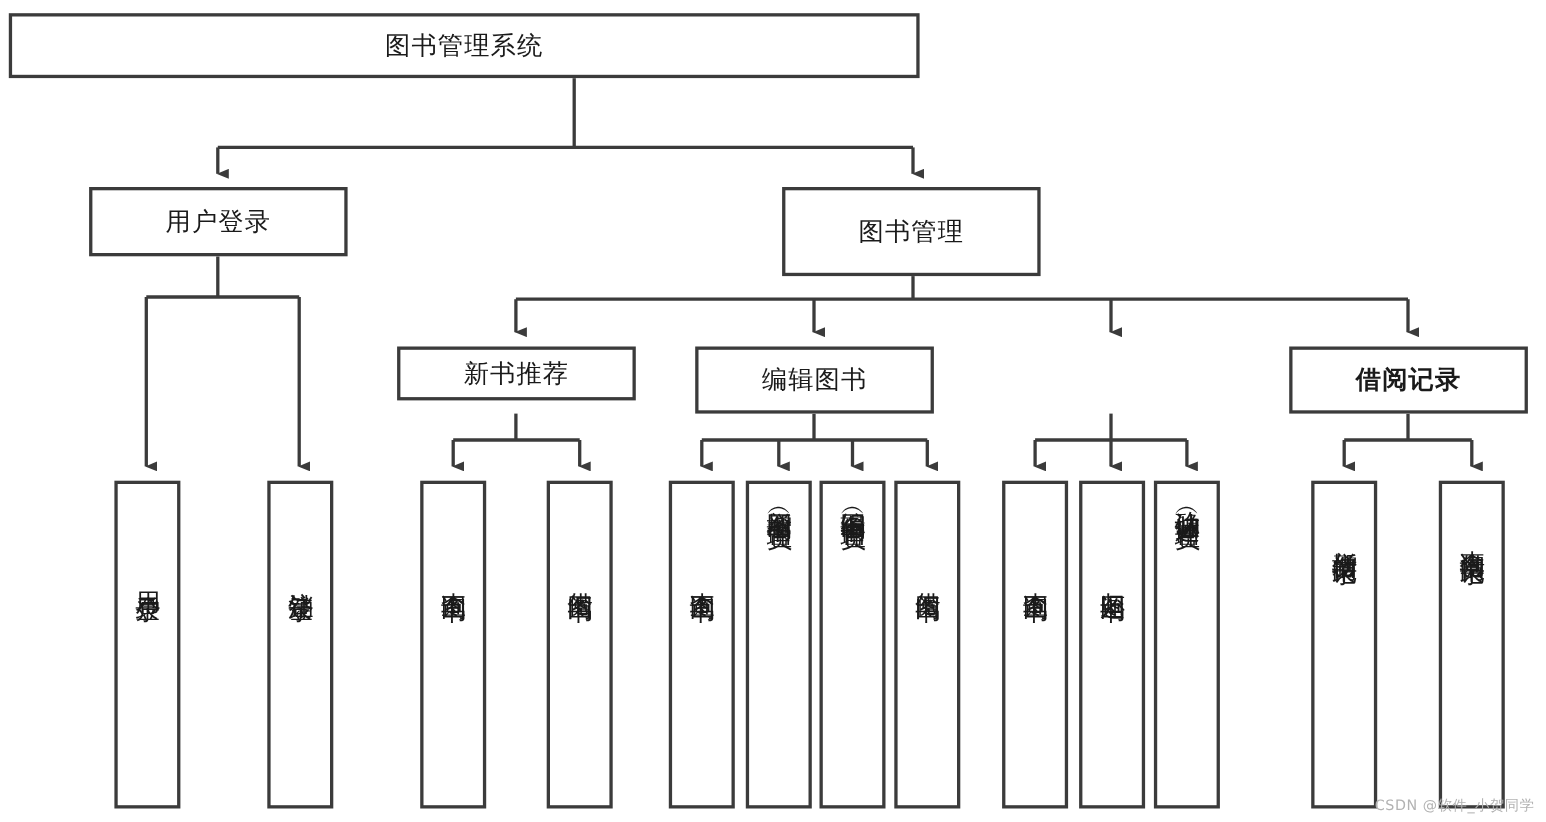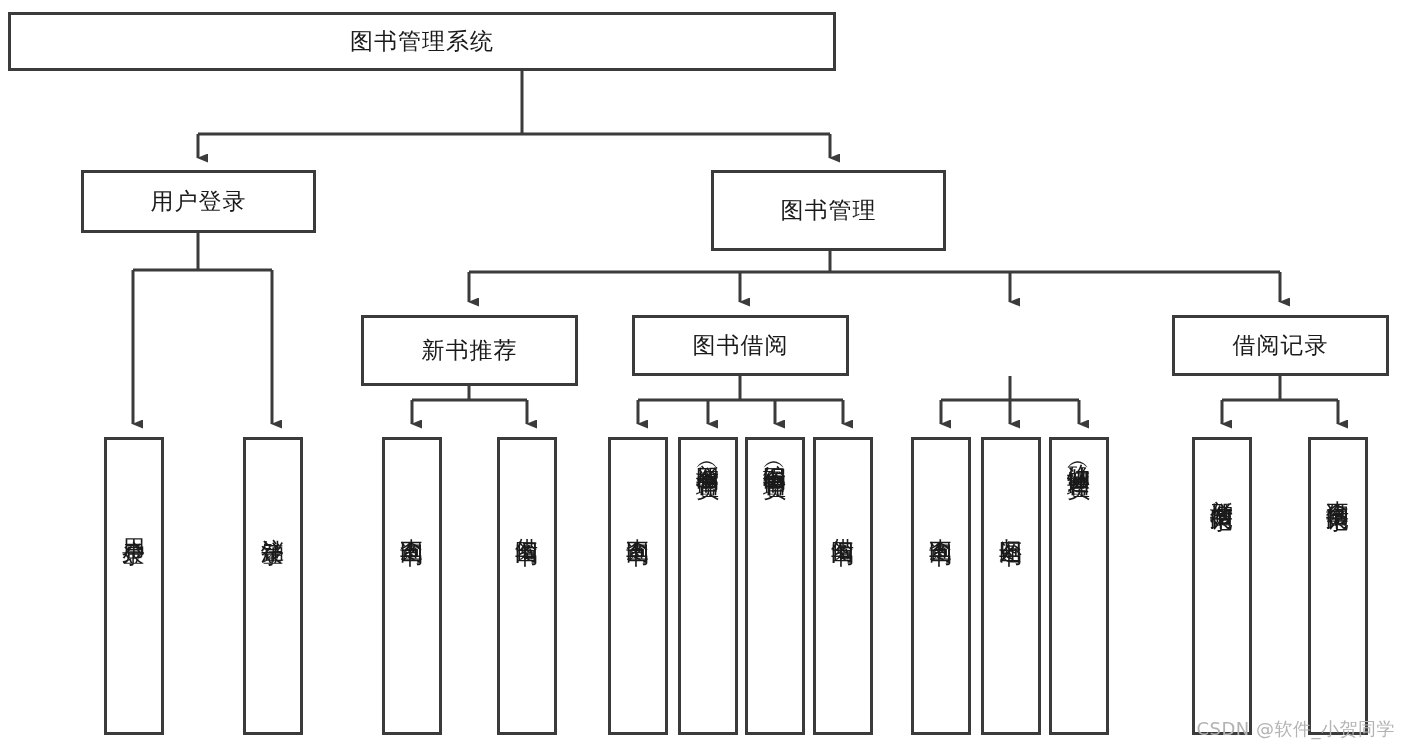--- a/index.html
+++ b/index.html
@@ -50,21 +50,21 @@
     font-size: 23px;
     line-height: 1.22;
     letter-spacing: 2px;
     white-space: nowrap;
     color: #1a1a1a;
   }
   .watermark {
     position: absolute;
     right: 10px;
     bottom: 6px;
-    font-size: 18px;
+    font-size: 13px;
     color: #b3b3b3;
     letter-spacing: 0.5px;
     white-space: nowrap;
   }
 </style>
 </head>
 <body>
 
 <div id="canvas">
 
@@ -122,27 +122,27 @@
     <span>图书管理系统</span>
   </div>
 
   <div class="node h" style="left:81px; top:170px; width:235px; height:63px;">
     <span>用户登录</span>
   </div>
   <div class="node h" style="left:711px; top:170px; width:235px; height:81px;">
     <span>图书管理</span>
   </div>
 
-  <div class="node h" style="left:361px; top:315px; width:217px; height:71px;">
+  <div class="node h" style="left:361px; top:315px; width:217px; height:49px;">
     <span>新书推荐</span>
   </div>
   <div class="node h" style="left:632px; top:315px; width:217px; height:61px;">
-    <span>图书借阅</span>
+    <span>编辑图书</span>
   </div>
-  <div class="node h" style="left:1172px; top:315px; width:217px; height:61px;">
+  <div class="node h" style="left:1172px; top:315px; width:217px; height:61px;font-weight:bold;">
     <span>借阅记录</span>
   </div>
 
   <div class="node v" style="left:104px; top:437px; width:60px; height:298px; padding-top:80px;">
     <span class="vtext">用户登录</span>
   </div>
   <div class="node v" style="left:243px; top:437px; width:60px; height:298px; padding-top:80px;">
     <span class="vtext">注销登录</span>
   </div>
 

